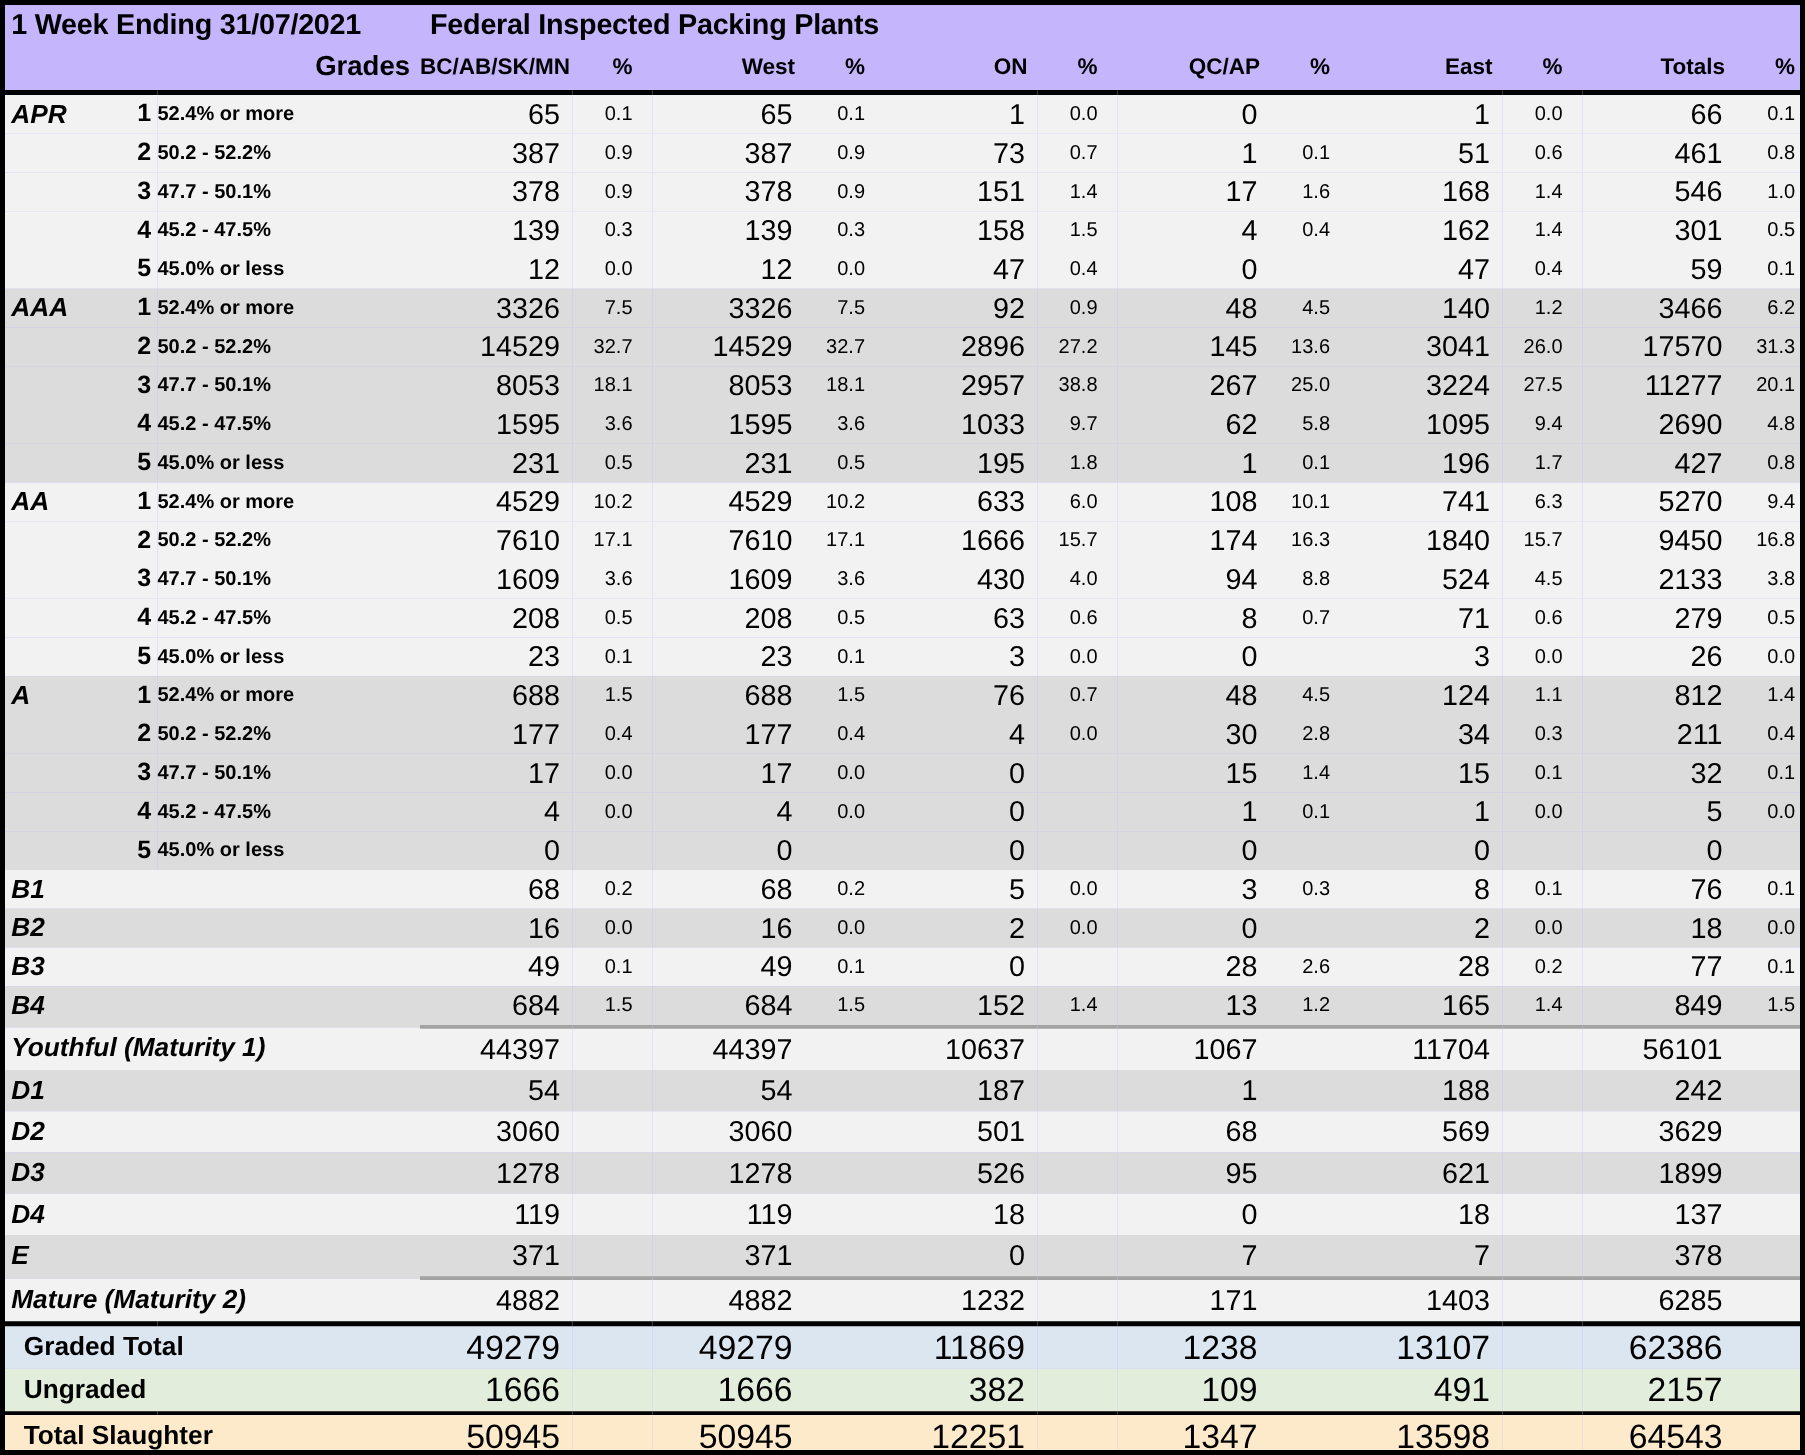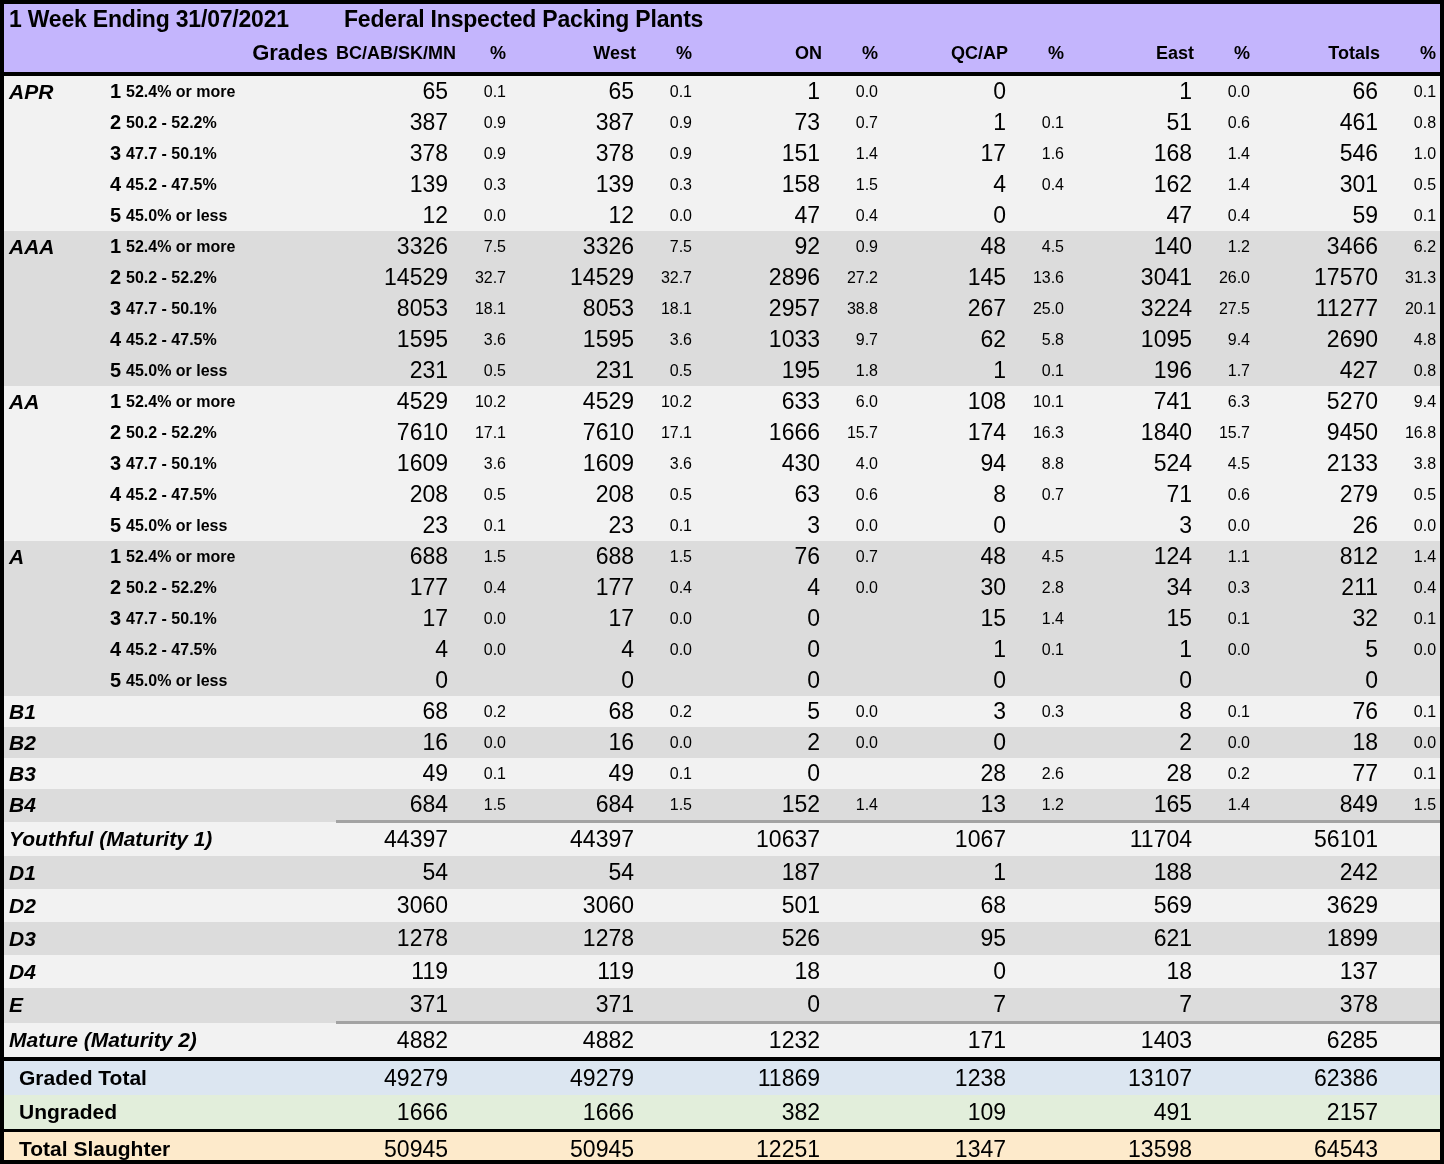--- a/index.html
+++ b/index.html
@@ -101,21 +101,21 @@
   .band-graded td{background:#dce6f1;}
   .band-ungraded td{background:#e2eedb;}
   .band-total td{background:#fdeacb;}
   .totrow td{
     height:34px;
   }
   .totrow td.grade{
     font-weight:bold;font-size:21px;text-align:left;padding-left:15px;
   }
   .totrow td.val{
-    text-align:right;padding-right:10px;font-size:23px;
+    text-align:right;padding-right:10px;font-size:27px;
   }
   .rule-top td{border-top:3px solid #000;}
   .rule-top-thick td{border-top:4px solid #000;}
   .rule-bot-thick td{border-bottom:4px solid #000;}
 </style>
 </head>
 <body>
 
 <div id="sheet">
   <table>

